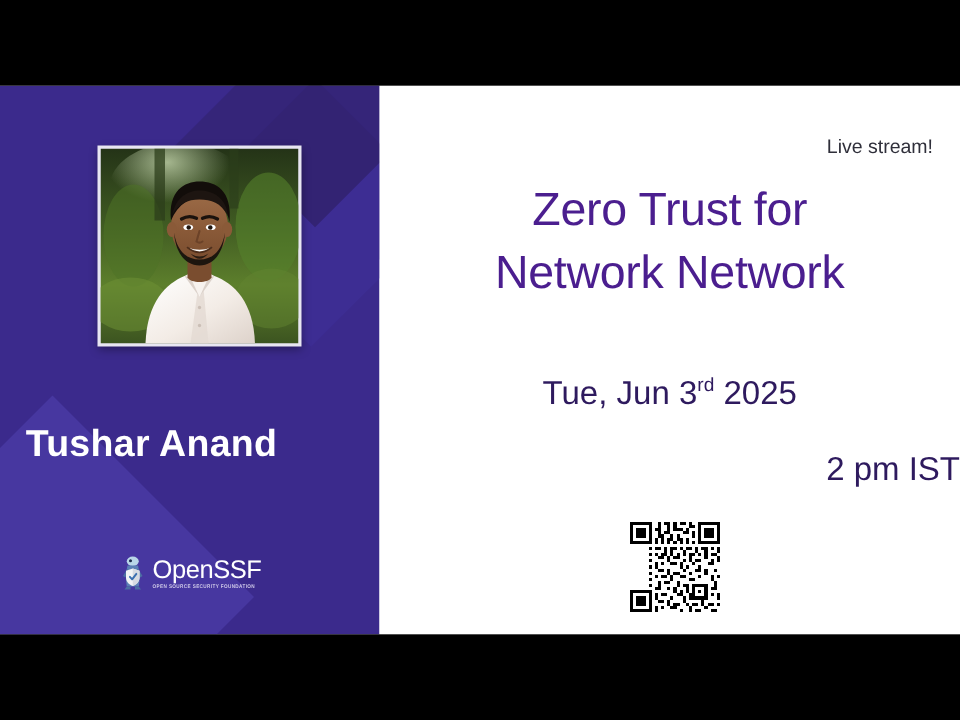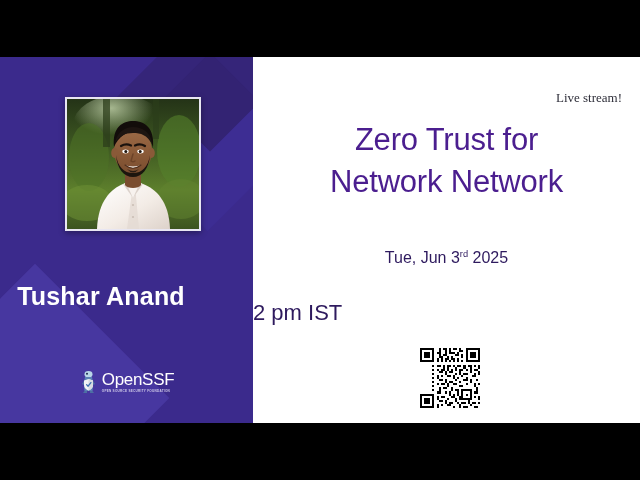--- a/index.html
+++ b/index.html
@@ -168,21 +168,20 @@
     background: #ffffff;
   }
 
   #live-stream {
     position: absolute;
     right: 18px;
     top: 33px;
     color: #2f2f3a;
     font-size: 13px;
     white-space: nowrap;
-    font-family: Liberation Serif, serif;
   }
 
   #talk-title {
     position: absolute;
     left: 0;
     top: 62px;
     width: 387px;
     text-align: center;
     color: #4b1e8f;
     font-size: 31px;
@@ -192,35 +191,35 @@
   }
   #talk-title .line { display: block; }
 
   #event-date {
     position: absolute;
     left: 0;
     top: 192px;
     width: 387px;
     text-align: center;
     color: #2e1a5e;
-    font-size: 16px;
+    font-size: 22px;
     white-space: nowrap;
   }
   #event-date sup {
     font-size: .58em;
     vertical-align: super;
     line-height: 0;
   }
 
   #event-time {
     position: absolute;
     left: 0;
     top: 243px;
     width: 387px;
-    text-align: left;
+    text-align: right;
     color: #2e1a5e;
     font-size: 22px;
     white-space: nowrap;
   }
 
   #qr-code {
     position: absolute;
     left: 167px;
     top: 291px;
     width: 60px;

